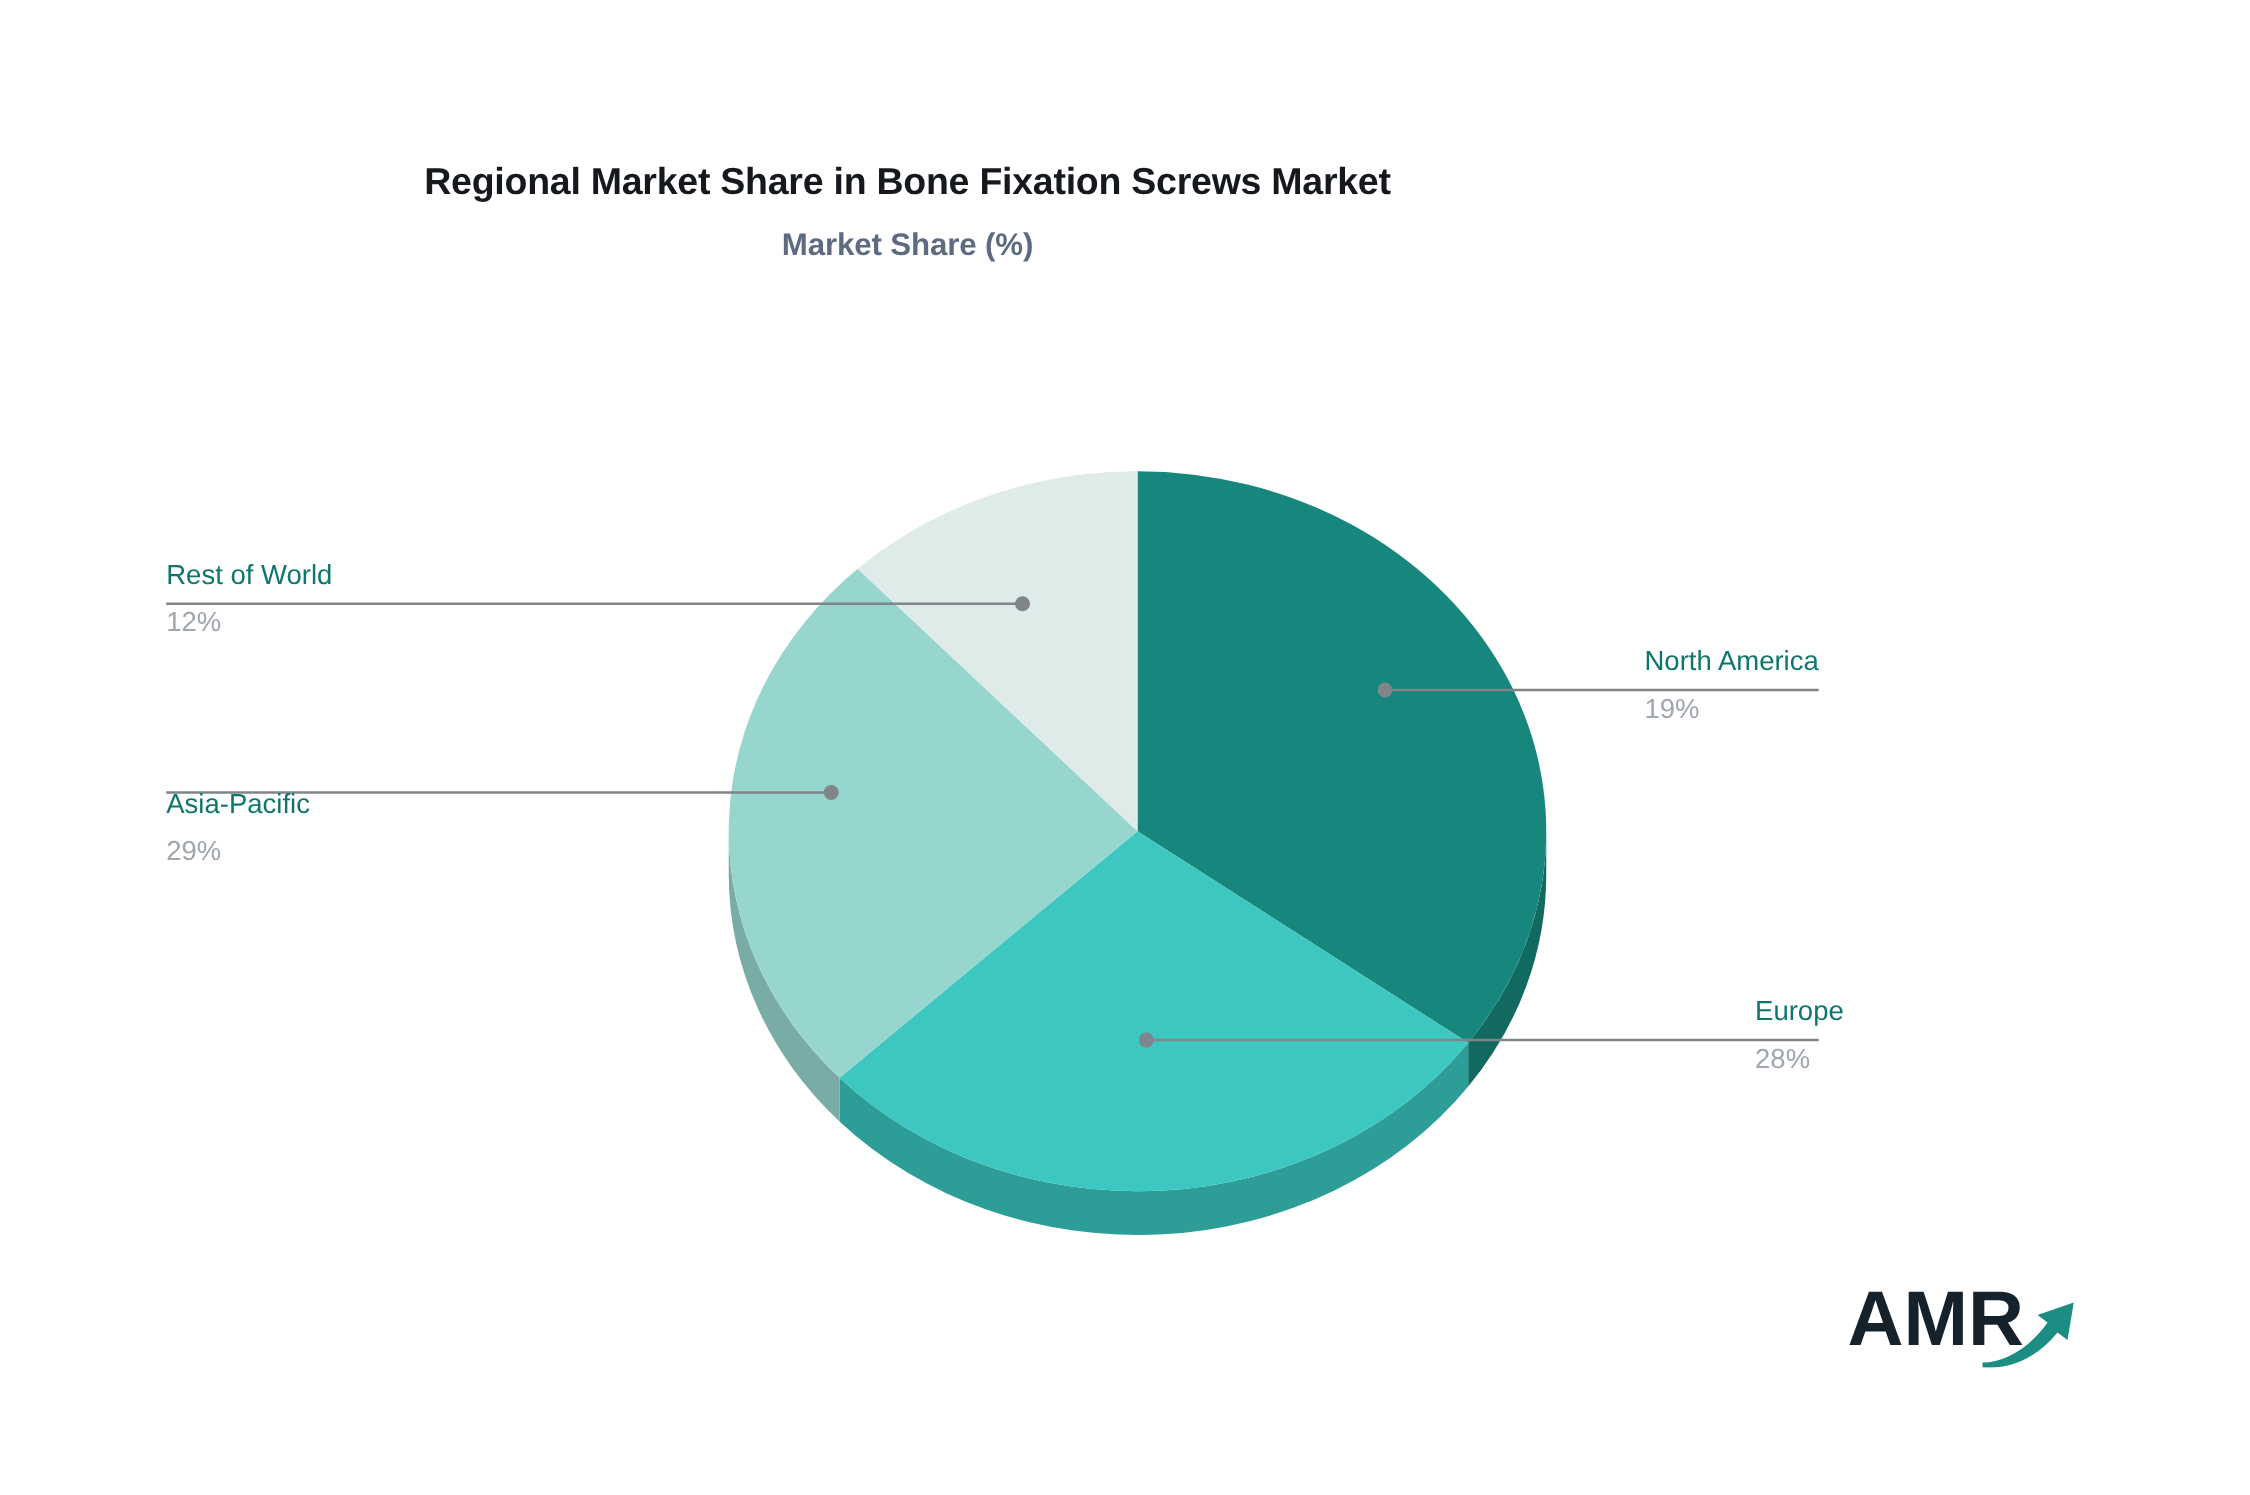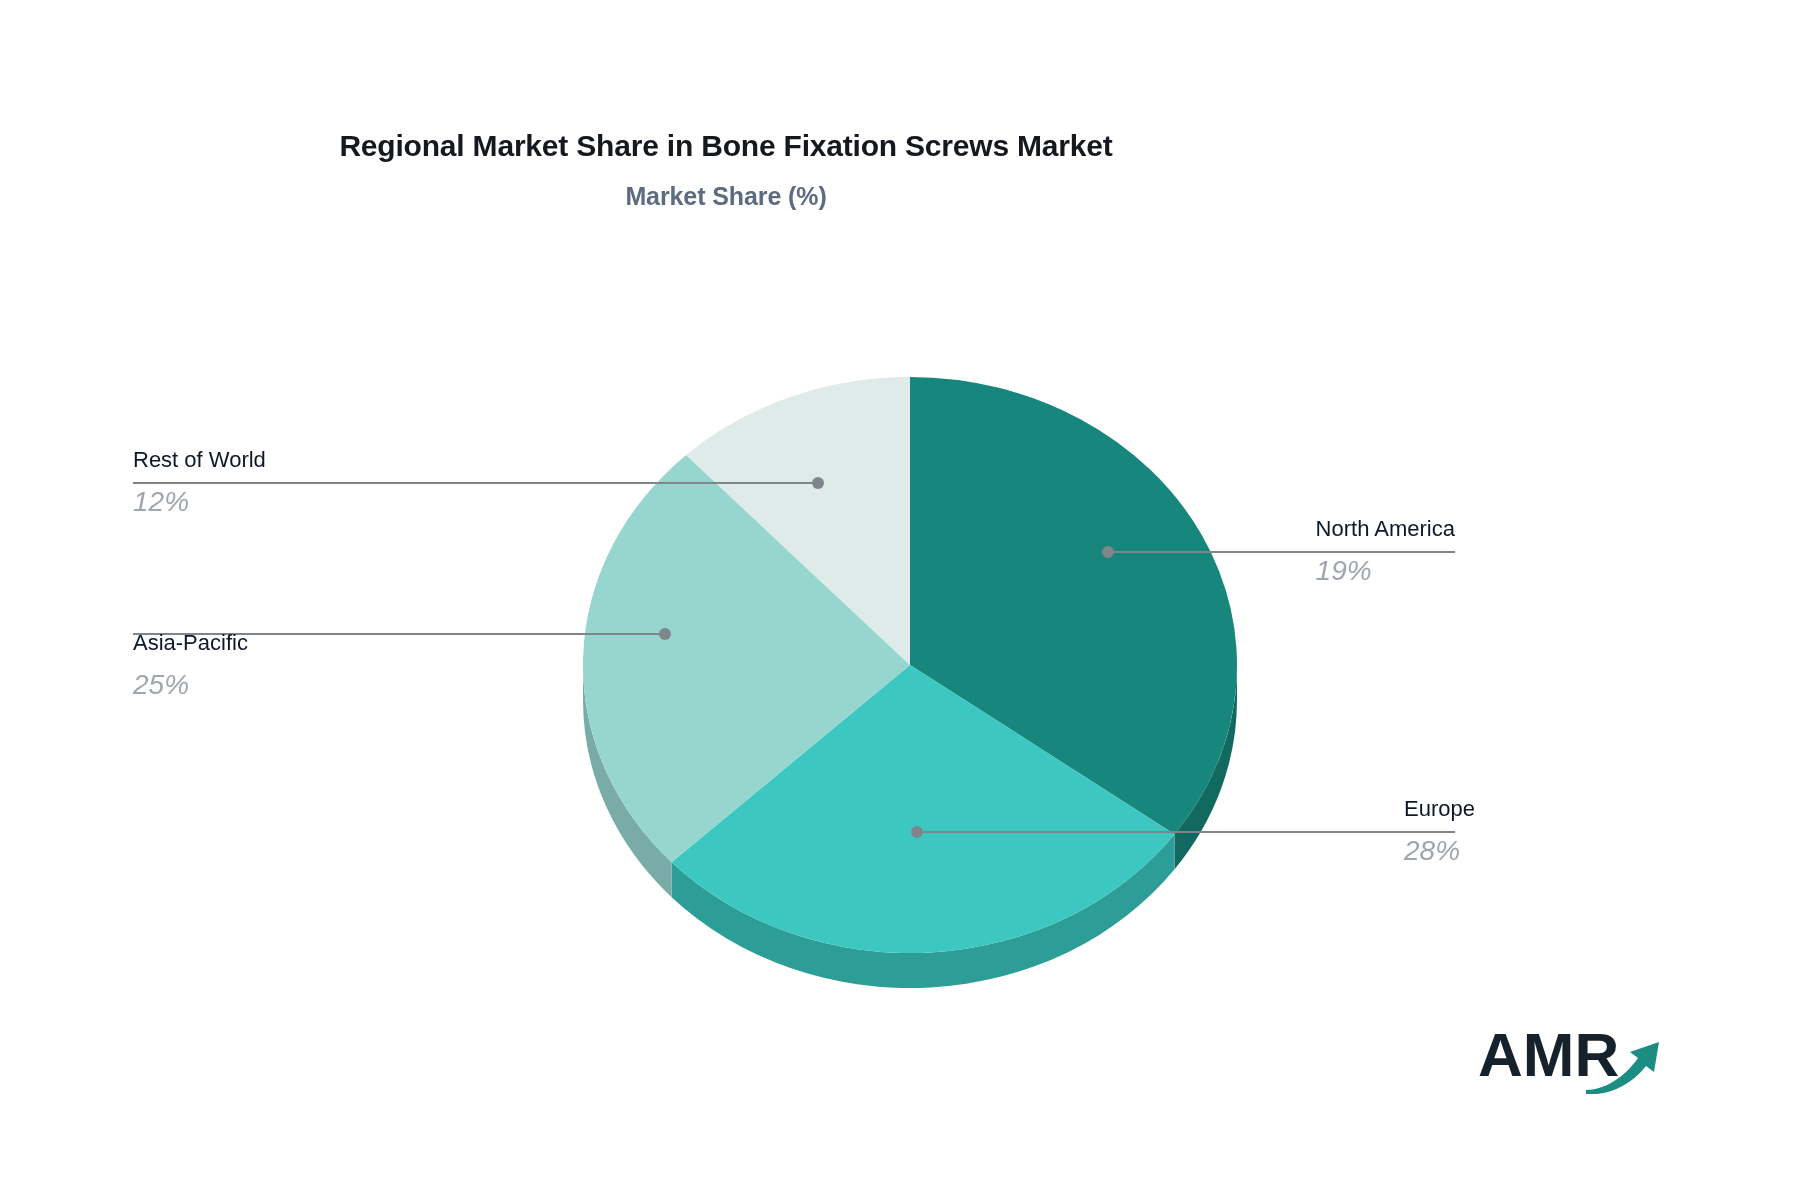--- a/index.html
+++ b/index.html
@@ -59,32 +59,31 @@
   .pie-wrap svg { display: block; }
 
   
   .lbl {
     position: absolute;
     font-family: "Liberation Sans", sans-serif;
   }
   .lbl .name {
     display: block;
     font-size: 22px;
-    color: #0f172a;
+    color: #0f766e;
     line-height: 1.25;
     white-space: nowrap;
   }
   .lbl .val {
     display: block;
-    font-size: 28px;
+    font-size: 22px;
     color: #a0a6ad;
     line-height: 1.25;
     margin-top: 10px;
     white-space: nowrap;
-    font-style: italic;
   }
   .lbl.left  { text-align: left; }
   .lbl.right { text-align: left; }
 
   
   .amr-logo {
     position: absolute;
     left: 1478px;
     top: 1018px;
     width: 185px;
@@ -142,21 +141,21 @@
     <span class="val">19%</span>
   </div>
 
   <div class="lbl right" style="right:325px; top:795px;">
     <span class="name">Europe</span>
     <span class="val">28%</span>
   </div>
 
   <div class="lbl left" style="left:133px; top:597px;margin-top:32px;">
     <span class="name">Asia-Pacific</span>
-    <span class="val">25%</span>
+    <span class="val">29%</span>
   </div>
 
   <div class="lbl left" style="left:133px; top:446px;">
     <span class="name">Rest of World</span>
     <span class="val">12%</span>
   </div>
 
   <div class="amr-logo">
     <svg width="185" height="76" viewBox="0 0 185 76" xmlns="http://www.w3.org/2000/svg">
       <text x="0" y="58" font-family="Liberation Sans, sans-serif" font-size="62" font-weight="bold" fill="#16222b">AMR</text>

